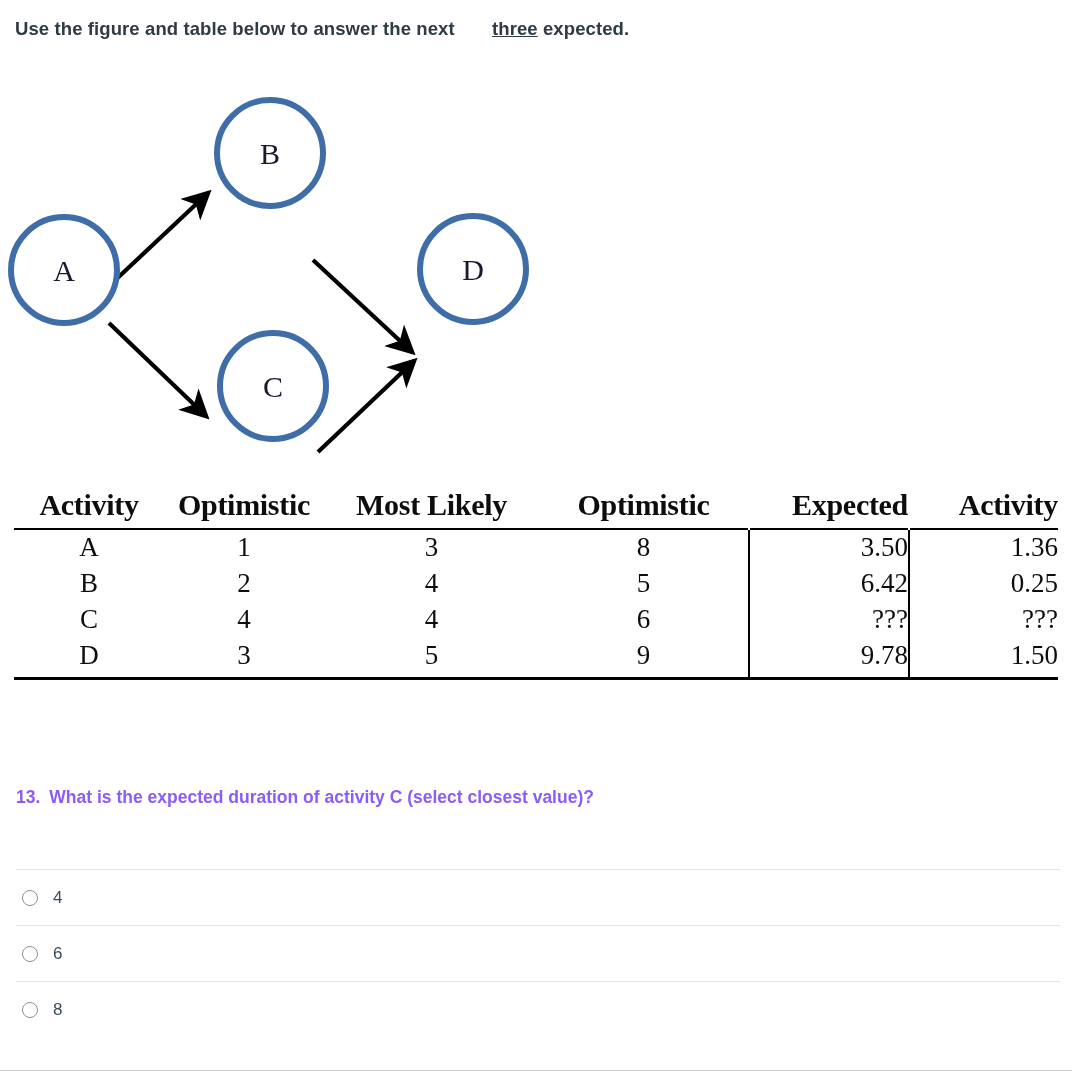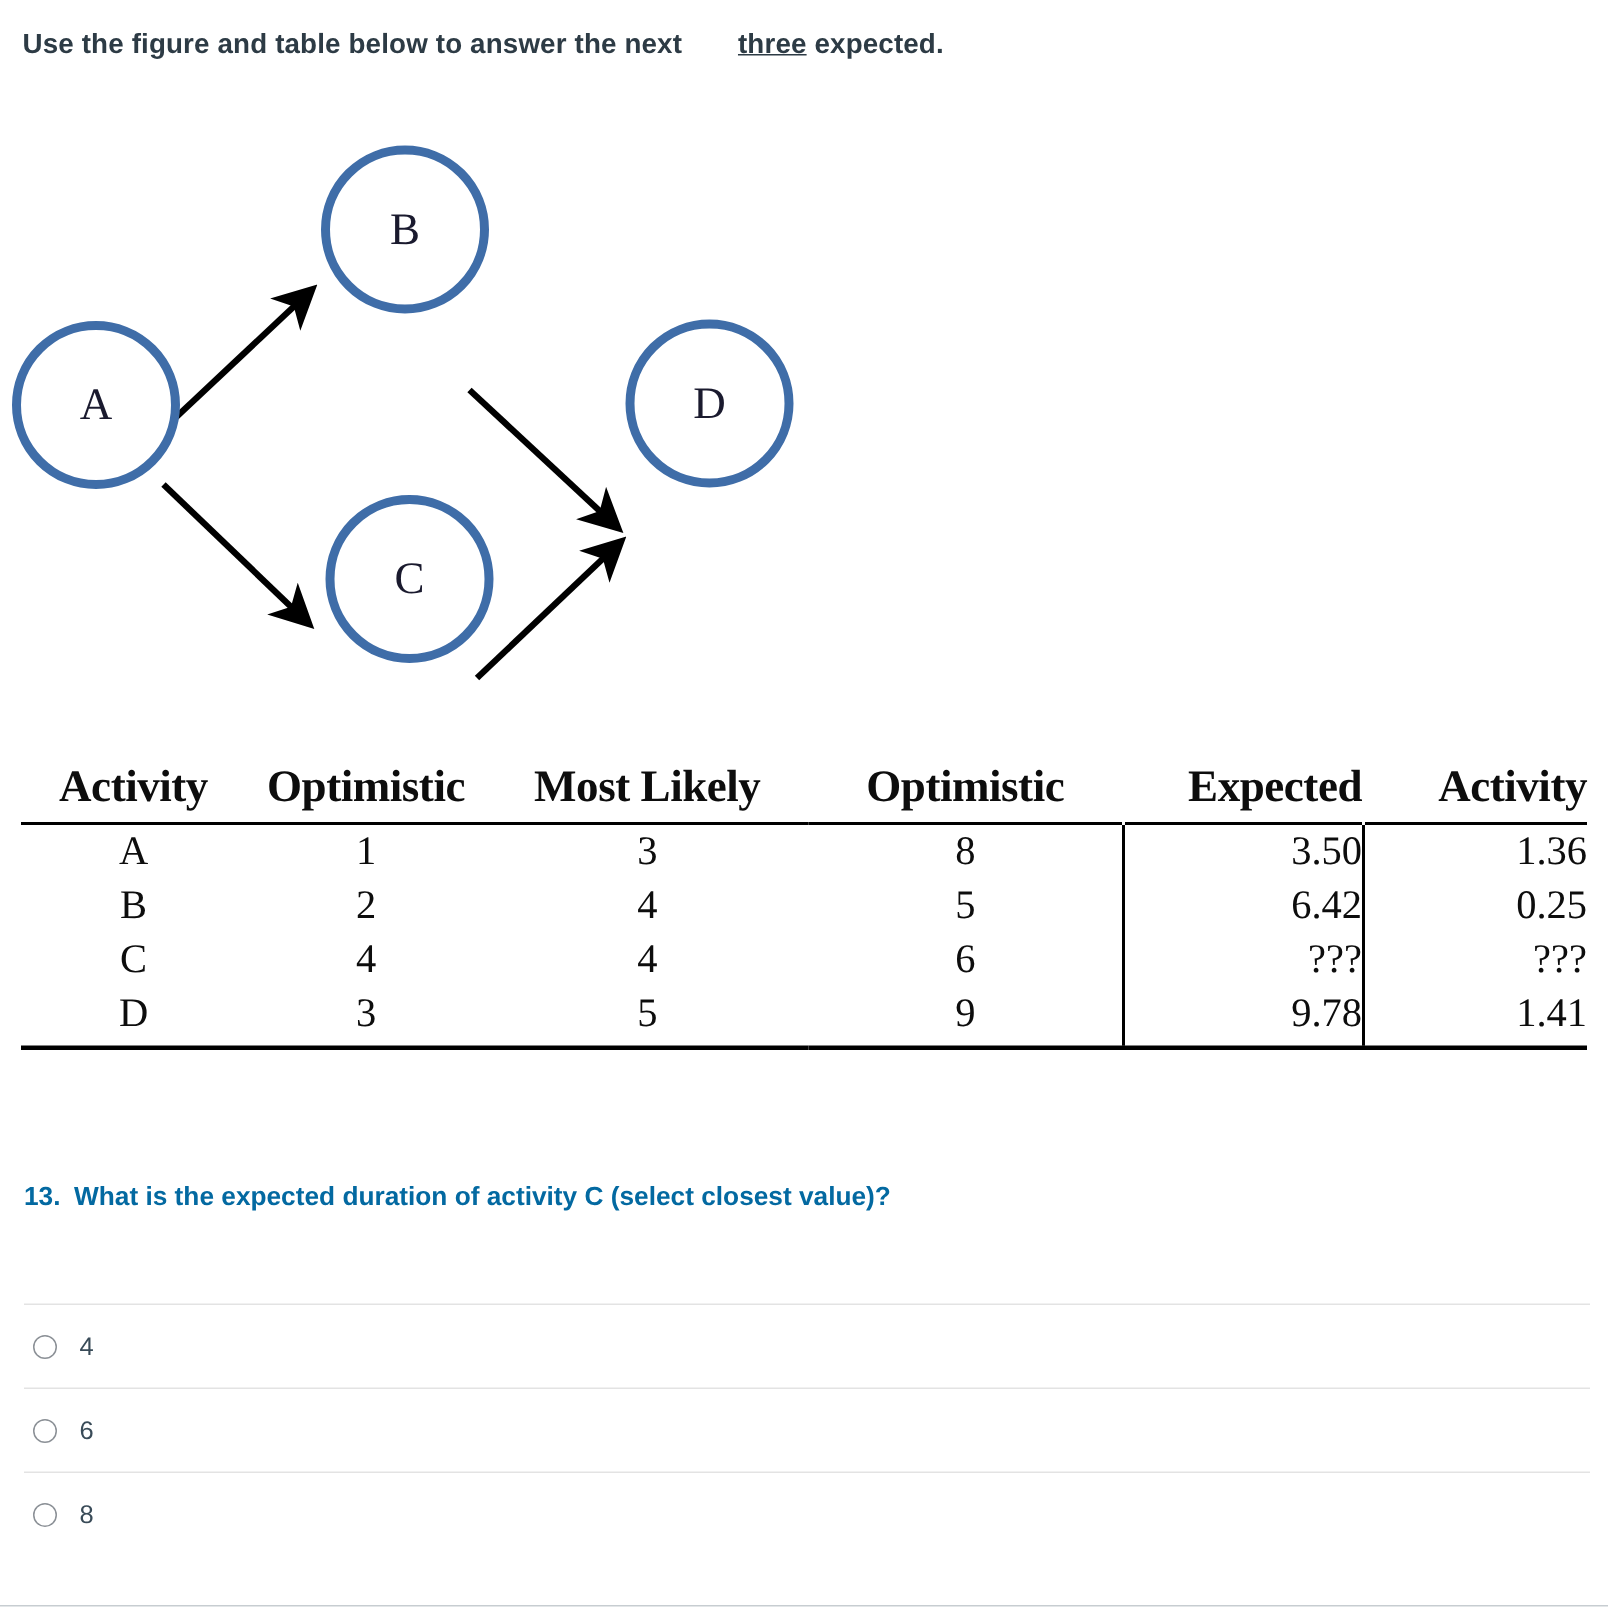--- a/index.html
+++ b/index.html
@@ -41,21 +41,21 @@
   .node-label {
     font-family: "Liberation Serif", serif;
     font-size: 30px;
     fill: #1a1a2e;
   }
 
   
   .pert-table {
     position: absolute;
     left: 14px;
-    top: 508px;
+    top: 488px;
     width: 1044px;
     font-family: "Liberation Serif", serif;
     color: #0d0d0d;
   }
   table.pert {
     border-collapse: collapse;
     width: 1044px;
     table-layout: fixed;
   }
   table.pert th {
@@ -96,21 +96,21 @@
   .col-expected   { width: 160px; }
   .col-variance   { width: 149px; }
 
   
   .question {
     position: absolute;
     left: 16px;
     top: 787px;
     font-size: 17.5px;
     font-weight: 600;
-    color: #0369a1;
+    color: #8b5cf6;
     white-space: nowrap;
   }
   .question .qnum { margin-right: 9px; }
 
   
   .options {
     position: absolute;
     left: 16px;
     top: 869px;
     width: 1044px;
@@ -238,21 +238,21 @@
         <td>6</td>
         <td class="vrule-left">???</td>
         <td class="vrule-left">???</td>
       </tr>
       <tr>
         <td>D</td>
         <td>3</td>
         <td>5</td>
         <td>9</td>
         <td class="vrule-left">9.78</td>
-        <td class="vrule-left">1.41</td>
+        <td class="vrule-left">1.50</td>
       </tr>
     </tbody>
   </table>
 </div>
 
 <div class="question"><span class="qnum">13.</span><span>What is the expected duration of activity C (select closest value)?</span></div>
 
 <div class="options">
   <div class="option-row">
     <span class="radio"></span>

